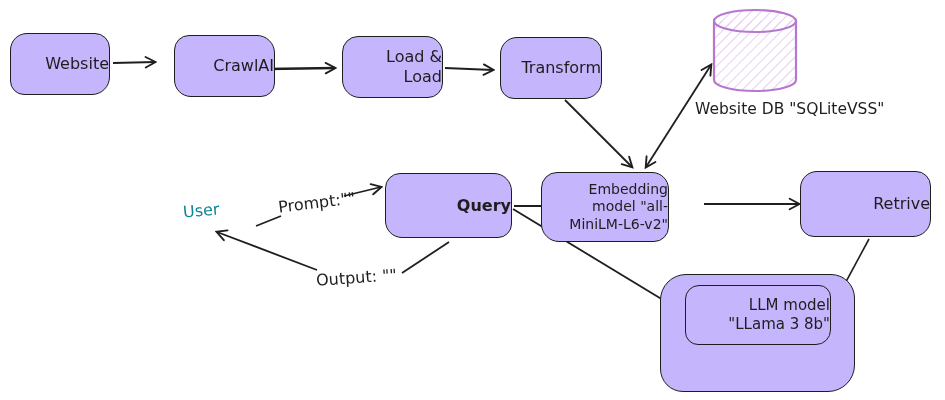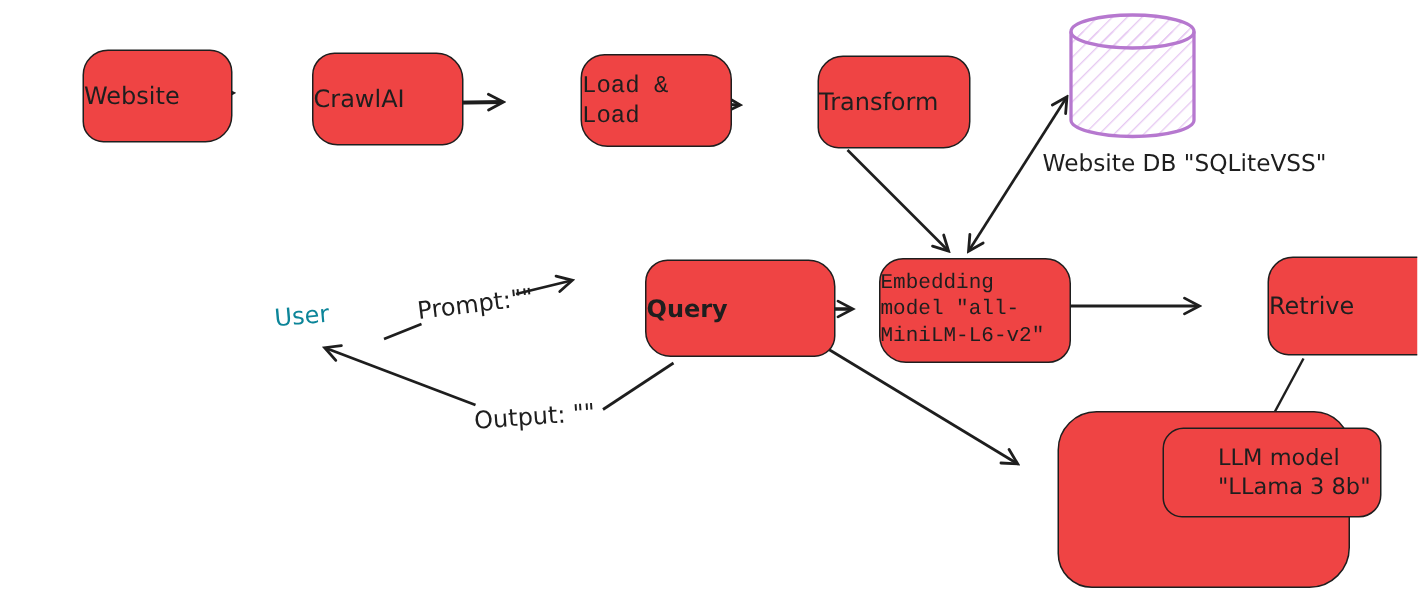--- a/index.html
+++ b/index.html
@@ -3,27 +3,27 @@
 <meta charset="utf-8">
 <style>
   html,body{margin:0;padding:0;background:#ffffff;}
   .canvas{
     position:relative;width:945px;height:400px;background:#ffffff;overflow:hidden;
     font-family:"DejaVu Sans",sans-serif;color:#1e1e1e;
   }
   .layer{position:absolute;left:0;top:0;}
   .node{
     position:absolute;box-sizing:border-box;
-    border:1.9px solid #1e1e1e;background:#ef4444;
-    display:flex;flex-direction:column;align-items:flex-start;justify-content:center;
-    text-align:center;font-size:16px;line-height:1.25;margin-left:45px;
+    border:1.9px solid #1e1e1e;background:#c4b5fd;
+    display:flex;flex-direction:column;align-items:flex-end;justify-content:center;
+    text-align:center;font-size:16px;line-height:1.25;
   }
   .r1{border-radius:17px 15px 18px 14px;}
   .r2{border-radius:15px 18px 14px 17px;}
-  .r3{border-radius:16px 17px 15px 18px;font-family:Liberation Mono, monospace;}
+  .r3{border-radius:16px 17px 15px 18px;}
   .node .ln{display:block;white-space:nowrap;}
   .small{font-size:14px;}
   .outer{justify-content:flex-start;border-radius:26px 24px 27px 23px;}
   .inner{position:absolute;left:24px;top:10px;width:146px;height:60px;border-radius:14px 12px 15px 13px;font-size:15px;padding-left:36px;}
   .runner-label{position:absolute;left:0;bottom:5px;width:100%;text-align:center;font-size:15px;line-height:1.25;}
   .freelabel{position:absolute;white-space:nowrap;font-size:16px;}
   .dblabel{position:absolute;text-align:center;font-size:15.5px;line-height:1.3;white-space:nowrap;}
   .user{color:#0c8599;font-size:16px;transform:rotate(-5deg);}
   .prompt{transform:rotate(-7deg);}
   .output{transform:rotate(-4deg);}
@@ -61,21 +61,21 @@
     <path d="M256,226 L281,216" fill="none" stroke="#1e1e1e" stroke-width="1.8"></path>
     <path d="M344,196 L381,187" fill="none" stroke="#1e1e1e" stroke-width="1.8" marker-end="url(#ah)"></path>
     <path d="M449,242 L402,273" fill="none" stroke="#1e1e1e" stroke-width="1.8"></path>
     <path d="M317,270 L217,232" fill="none" stroke="#1e1e1e" stroke-width="1.8" marker-end="url(#ah)"></path>
   </svg>
 
   <div class="node r1" style="left:10px;top:33px;width:100px;height:62px;">
     <span class="ln">Website</span>
   </div>
 
-  <div class="node r2" style="left:163px;top:35px;width:101px;height:62px;">
+  <div class="node r2" style="left:174px;top:35px;width:101px;height:62px;">
     <span class="ln">CrawlAI</span>
   </div>
 
   <div class="node r3" style="left:342px;top:36px;width:101px;height:62px;">
     <span class="ln">Load &amp;</span>
     <span class="ln">Load</span>
   </div>
 
   <div class="node r1" style="left:500px;top:37px;width:102px;height:62px;">
     <span class="ln">Transform</span>

